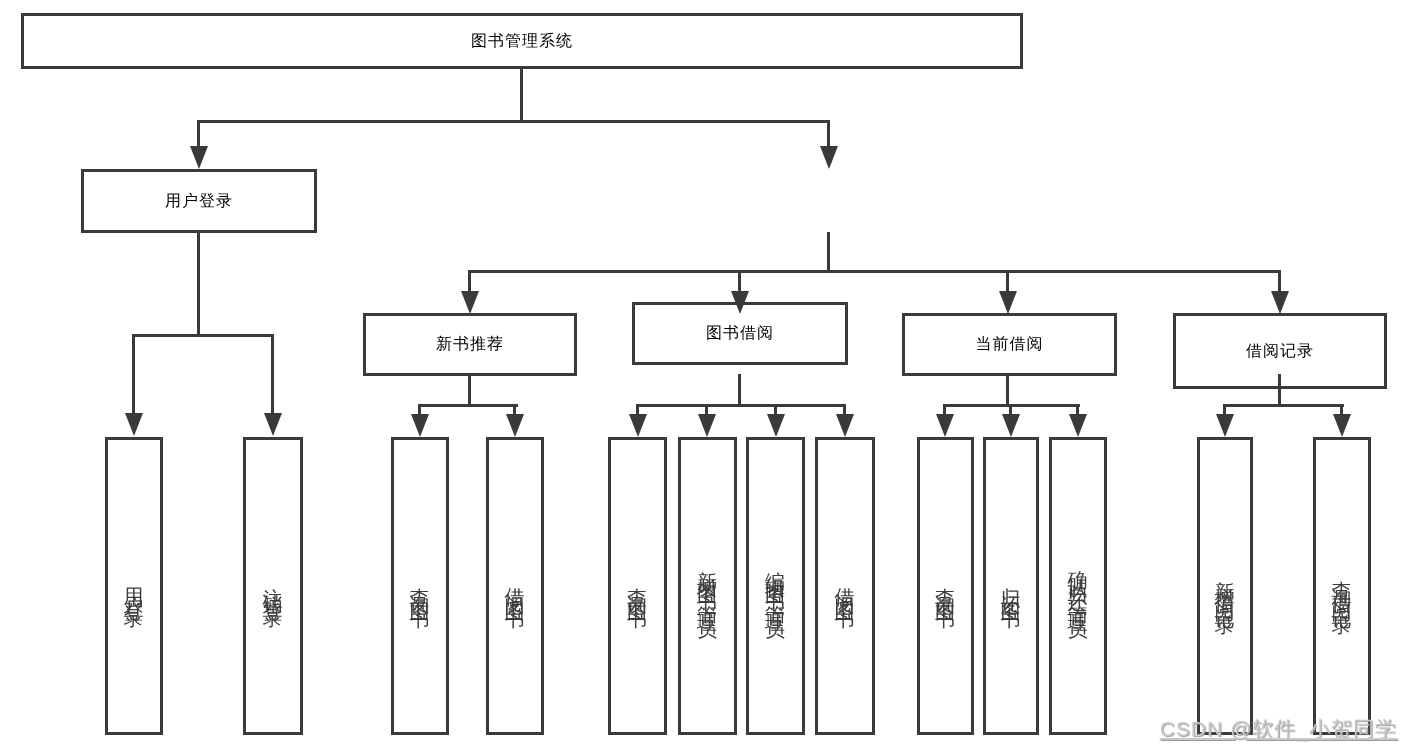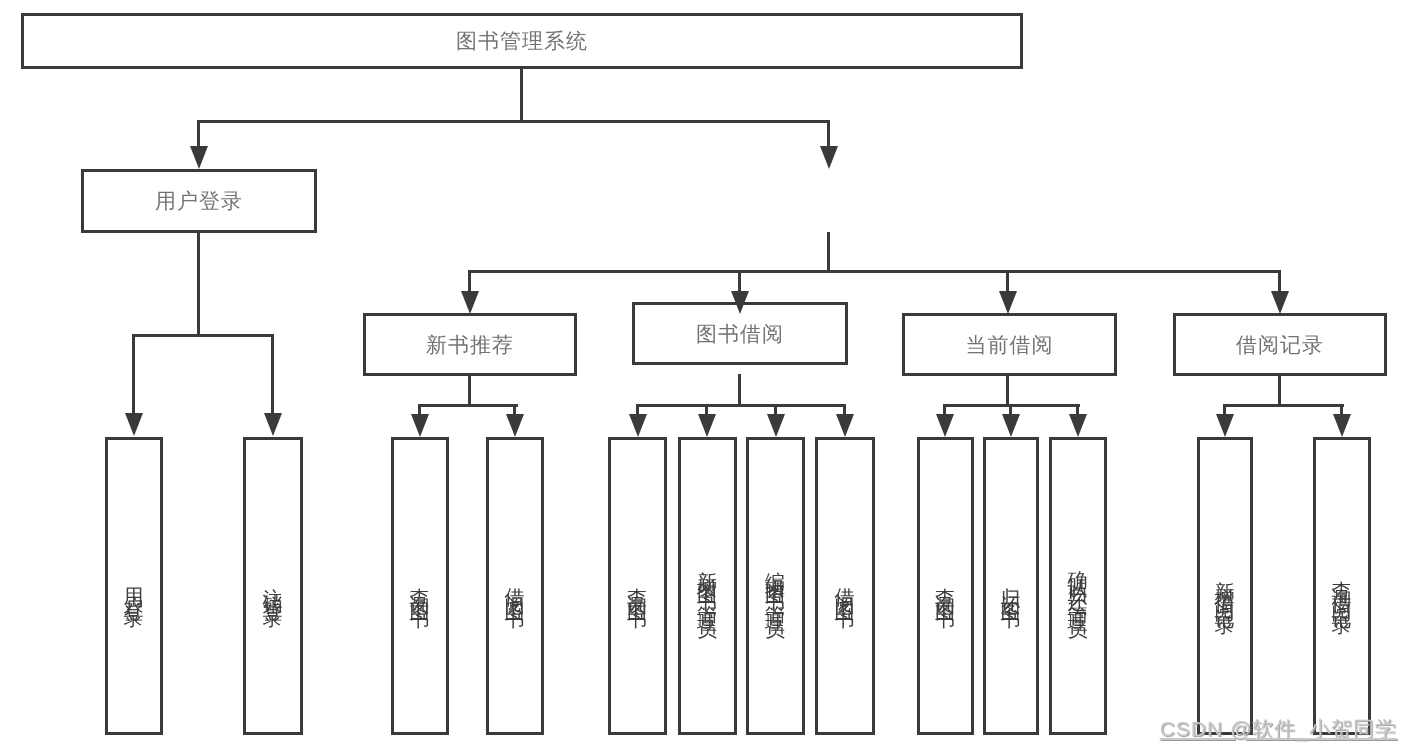--- a/index.html
+++ b/index.html
@@ -11,22 +11,22 @@
     overflow:hidden;
   }
   .hnode{
     position:absolute;
     box-sizing:border-box;
     border:3px solid #3a3a3a;
     background:#ffffff;
     display:flex;align-items:center;justify-content:center;
   }
   .hnode span{
-    font-size:21px;
-    color:#737373;
+    font-size:16px;
+    color:#000000;
     letter-spacing:1px;
     white-space:nowrap;
   }
   .vnode{
     position:absolute;
     box-sizing:border-box;
     border:3px solid #3a3a3a;
     background:#ffffff;
     top:437px;height:298px;
     display:flex;align-items:center;justify-content:center;
@@ -74,21 +74,21 @@
 
   <div class="hnode" style="left:363px;top:313px;width:214px;height:63px">
     <span>新书推荐</span>
   </div>
   <div class="hnode" style="left:632px;top:302px;width:216px;height:63px">
     <span>图书借阅</span>
   </div>
   <div class="hnode" style="left:902px;top:313px;width:215px;height:63px">
     <span>当前借阅</span>
   </div>
-  <div class="hnode" style="left:1173px;top:313px;width:214px;height:63px">
+  <div class="hnode" style="left:1173px;top:313px;width:214px;height:76px">
     <span>借阅记录</span>
   </div>
 
   <div class="vnode" style="left:105px;width:58px">
     <span>用户登录</span>
   </div>
   <div class="vnode" style="left:243px;width:60px">
     <span>注销登录</span>
   </div>
 

